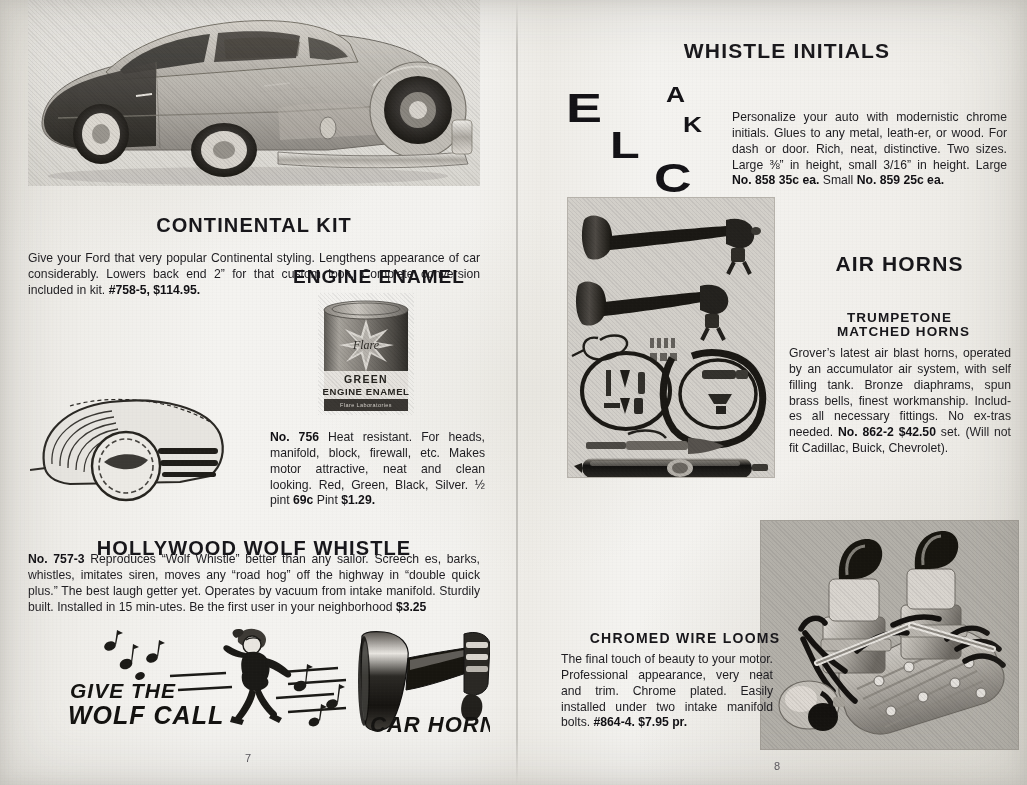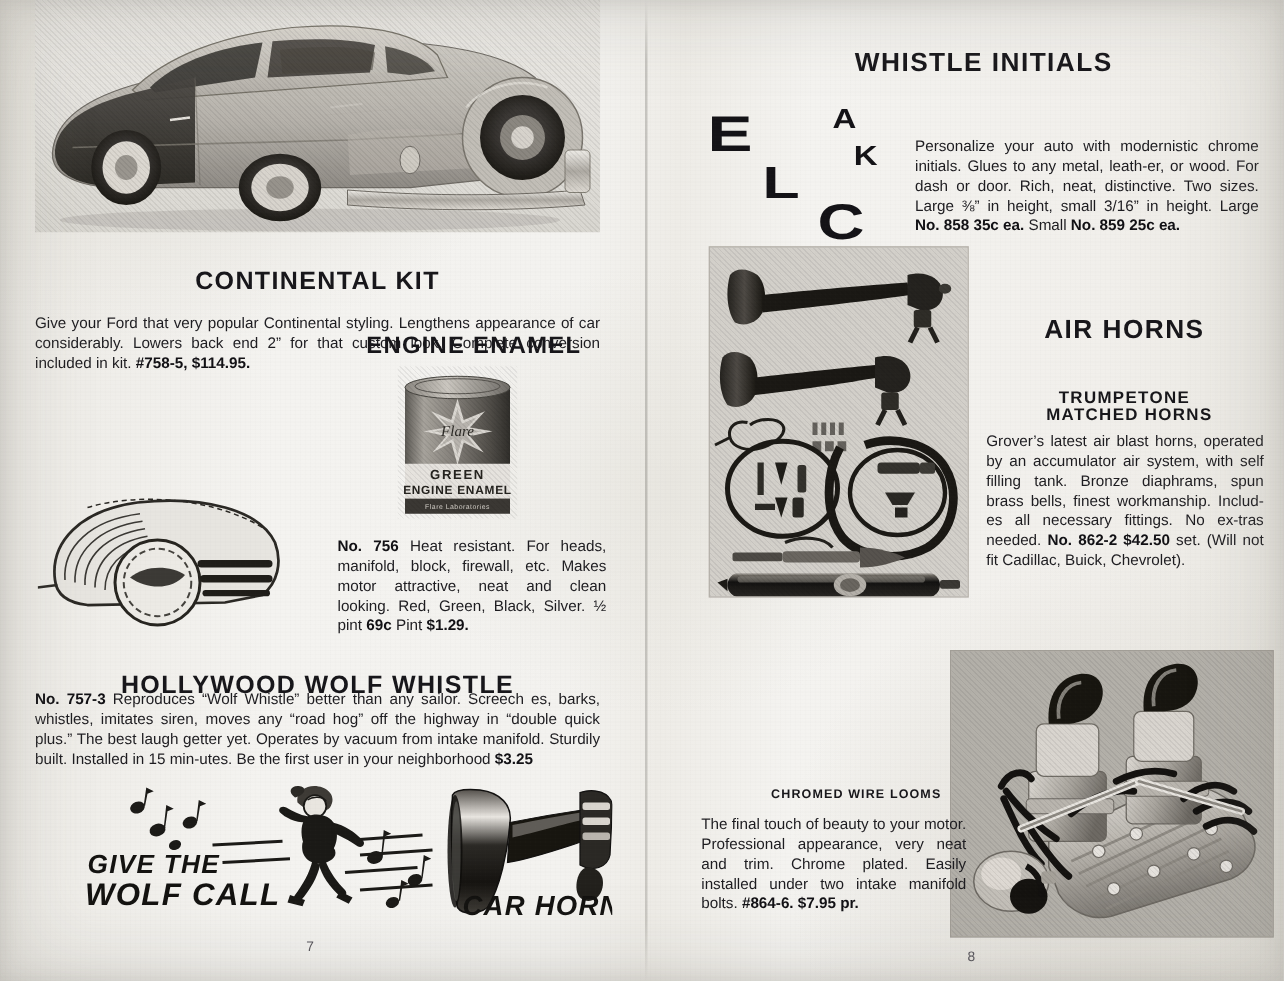--- a/index.html
+++ b/index.html
@@ -552,22 +552,22 @@
           <ellipse cx="48" cy="184" rx="30" ry="24" fill="#c4c0b9" stroke="#6f6b65" stroke-width="1.2"></ellipse>
           <ellipse cx="40" cy="178" rx="16" ry="13" fill="#ded9d3"></ellipse>
           <ellipse cx="62" cy="196" rx="15" ry="14" fill="#151310"></ellipse>
           <path d="M60 172 C68 176 74 186 72 196" stroke="#141210" stroke-width="5" fill="none"></path>
           <rect x="72" y="176" width="12" height="10" rx="3" fill="#a5a199"></rect>
         </g>
       </svg>
       <div class="halftone"></div>
     </div>
 
-    <div class="hdg" style="position:absolute; left:58px; top:631px; width:220px; font-size:10px; letter-spacing:.09em;">CHROMED WIRE LOOMS</div>
-
-    <div class="body" style="position:absolute; left:44px; top:652px; width:212px;">The final touch of beauty to your motor. Professional appearance, very neat and trim. Chrome plated. Easily installed under two intake manifold bolts. <b>#864-6. $7.95 pr.</b></div>
+    <div class="hdg" style="position:absolute; left:58px; top:631px; width:220px; font-size:14px; letter-spacing:.09em;">CHROMED WIRE LOOMS</div>
+
+    <div class="body" style="position:absolute; left:44px; top:652px; width:212px;">The final touch of beauty to your motor. Professional appearance, very neat and trim. Chrome plated. Easily installed under two intake manifold bolts. <b>#864-4. $7.95 pr.</b></div>
 
     <div class="pageno" style="left:240px; top:760px;">8</div>
   </div>
 
   <div id="vignette"></div>
   <div id="grain"></div>
 </div>
 
 </body></html>

